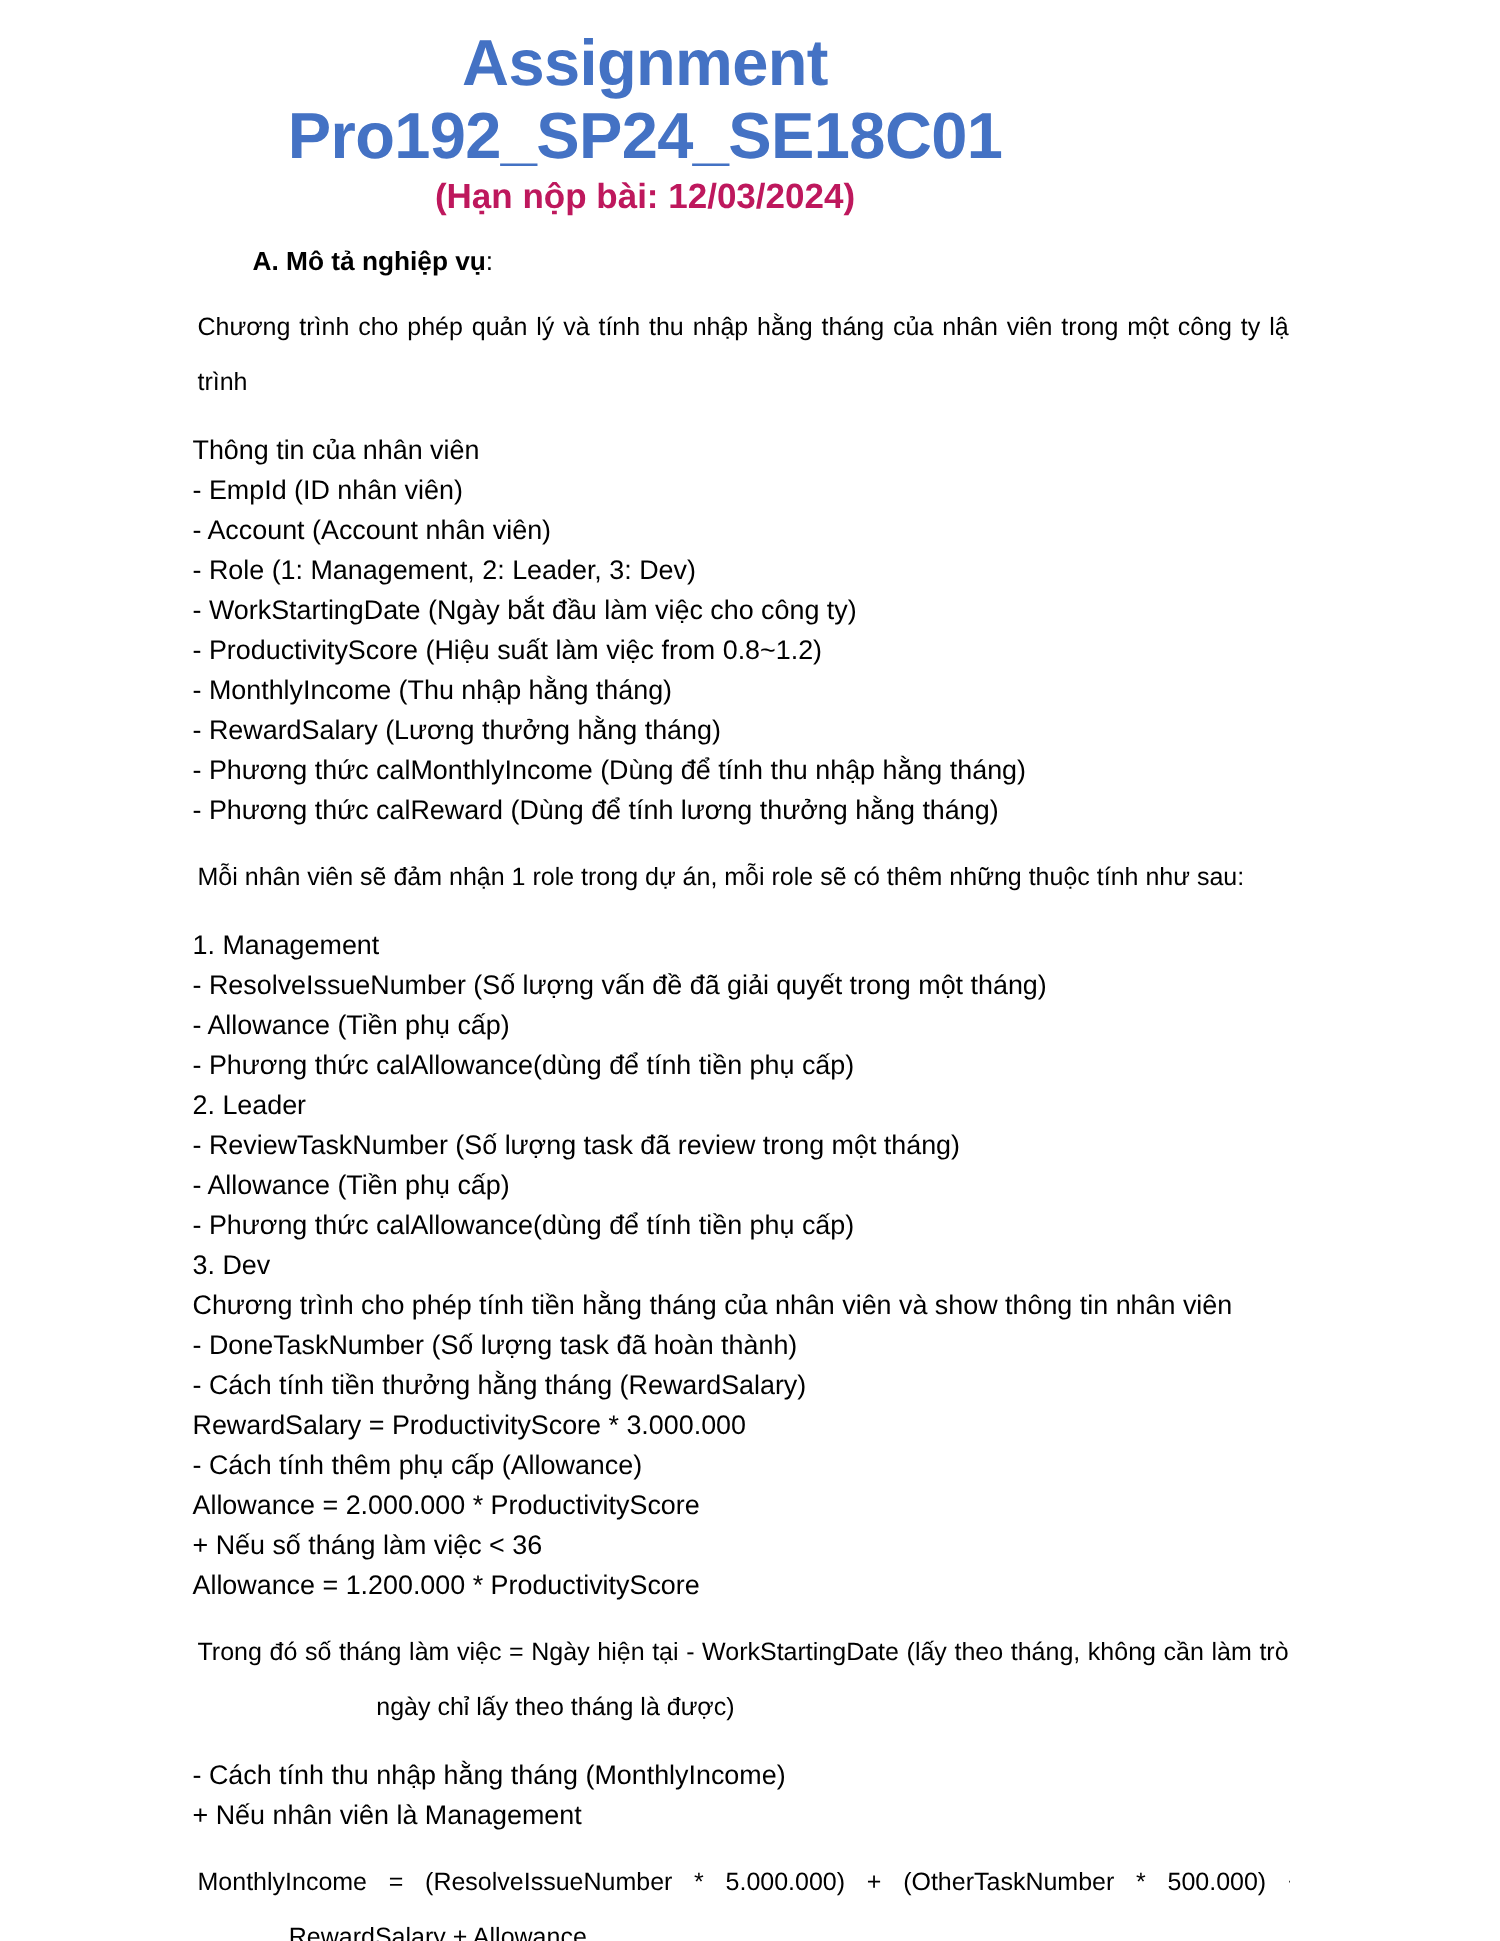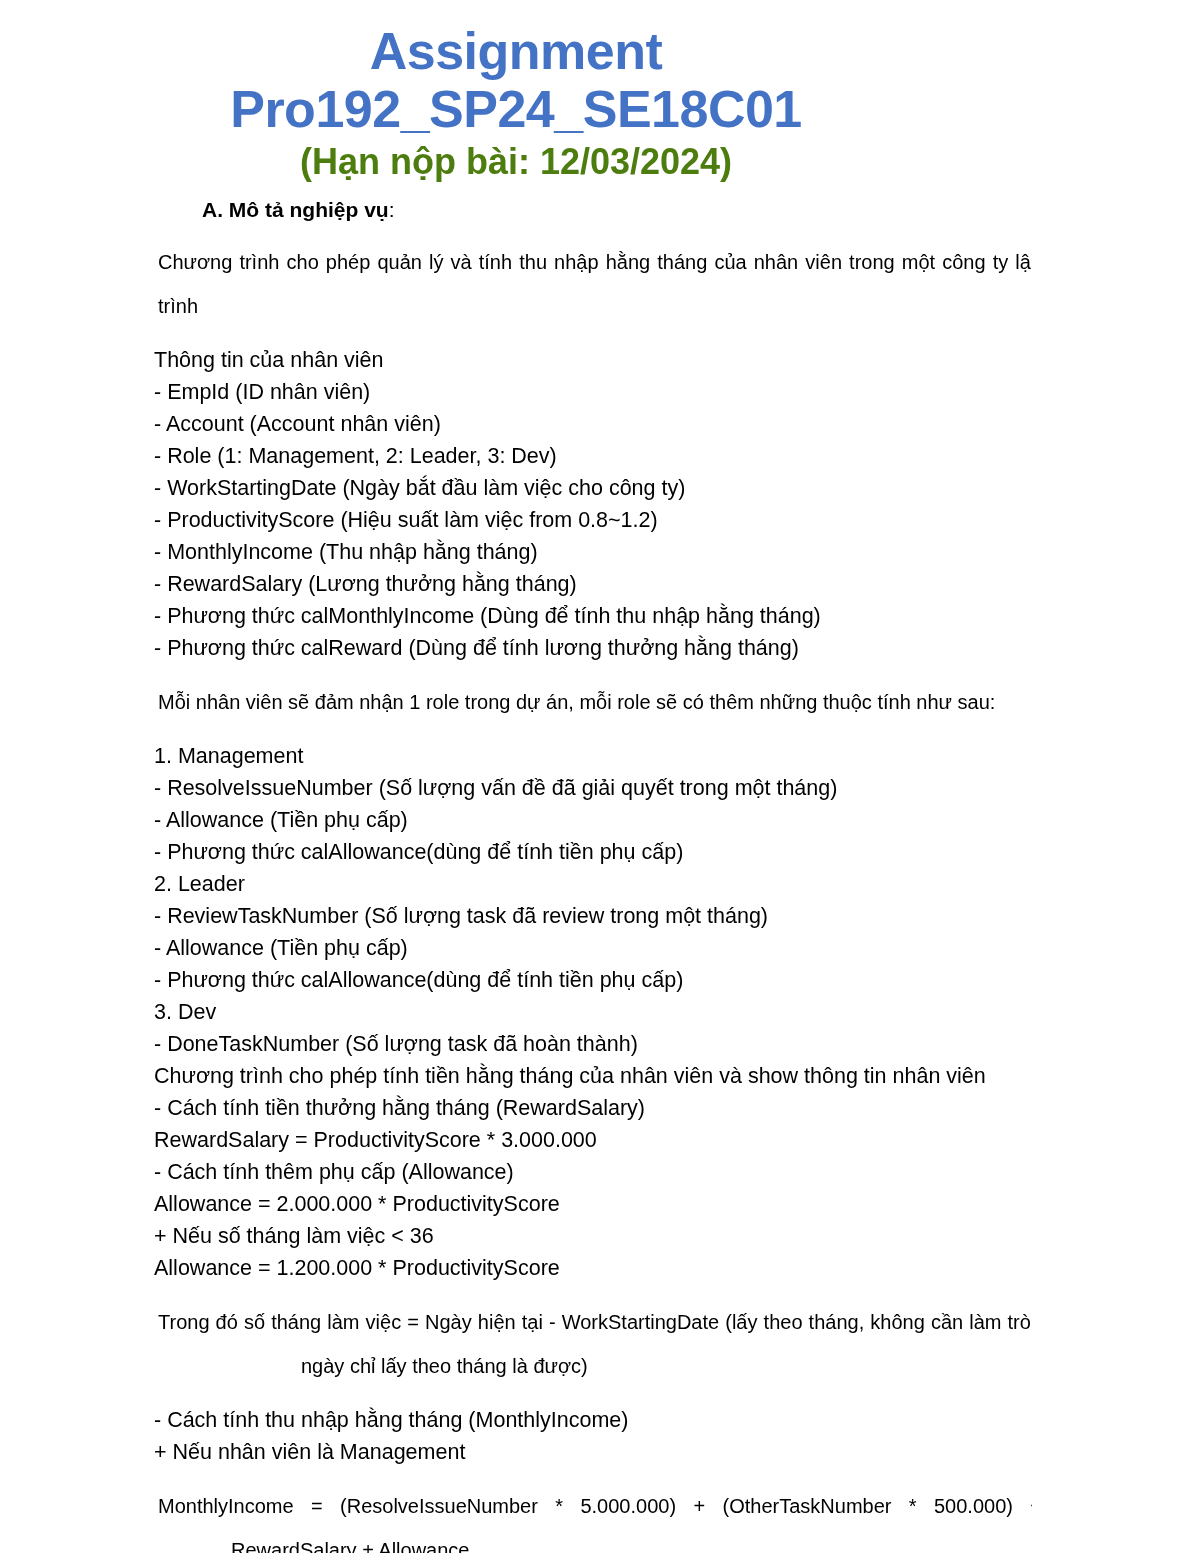--- a/index.html
+++ b/index.html
@@ -26,22 +26,22 @@
     font-weight: bold;
     font-size: 52px;
     line-height: 1.12;
     letter-spacing: -0.5px;
   }
   .doc-title .line2 {
     display: block;
   }
   .doc-subtitle {
     font-weight: bold;
-    font-size: 36px;
-    color: #4d7c0f;
+    font-size: 28px;
+    color: #be185d;
     margin-top: 2px;
     line-height: 1.2;
   }
   .body-wrap {
     position: absolute;
     left: 142px;
     top: 196px;
     width: 916px;
   }
   .section-heading {
@@ -125,23 +125,23 @@
     <p class="ln i3 nowrapline">- ResolveIssueNumber (Số lượng vấn đề đã giải quyết trong một tháng)</p>
     <p class="ln i3 nowrapline">- Allowance (Tiền phụ cấp)</p>
     <p class="ln i3 nowrapline">- Phương thức calAllowance(dùng để tính tiền phụ cấp)</p>
 
     <p class="ln i2 nowrapline">2. Leader</p>
     <p class="ln i3 nowrapline">- ReviewTaskNumber (Số lượng task đã review trong một tháng)</p>
     <p class="ln i3 nowrapline">- Allowance (Tiền phụ cấp)</p>
     <p class="ln i3 nowrapline">- Phương thức calAllowance(dùng để tính tiền phụ cấp)</p>
 
     <p class="ln i2 nowrapline">3. Dev</p>
+    <p class="ln i0 nowrapline">Chương trình cho phép tính tiền hằng tháng của nhân viên và show thông tin nhân viên</p>
+
     <p class="ln i3 nowrapline">- DoneTaskNumber (Số lượng task đã hoàn thành)</p>
-
-    <p class="ln i0 nowrapline">Chương trình cho phép tính tiền hằng tháng của nhân viên và show thông tin nhân viên</p>
 
     <p class="ln i1 nowrapline">- Cách tính tiền thưởng hằng tháng (RewardSalary)</p>
     <p class="ln i3 nowrapline">RewardSalary =  ProductivityScore * 3.000.000</p>
 
     <p class="ln i1 nowrapline">- Cách tính thêm phụ cấp (Allowance)</p>
     <p class="ln i5 nowrapline">Allowance = 2.000.000 * ProductivityScore</p>
     <p class="ln i4 nowrapline">+ Nếu số tháng làm việc &lt; 36</p>
     <p class="ln i5 nowrapline">Allowance = 1.200.000 * ProductivityScore</p>
 
     <p class="wrapblock ind1">Trong đó số tháng làm việc = Ngày hiện tại - WorkStartingDate (lấy theo tháng, không cần làm tròn ngày chỉ lấy theo tháng là được)</p>

